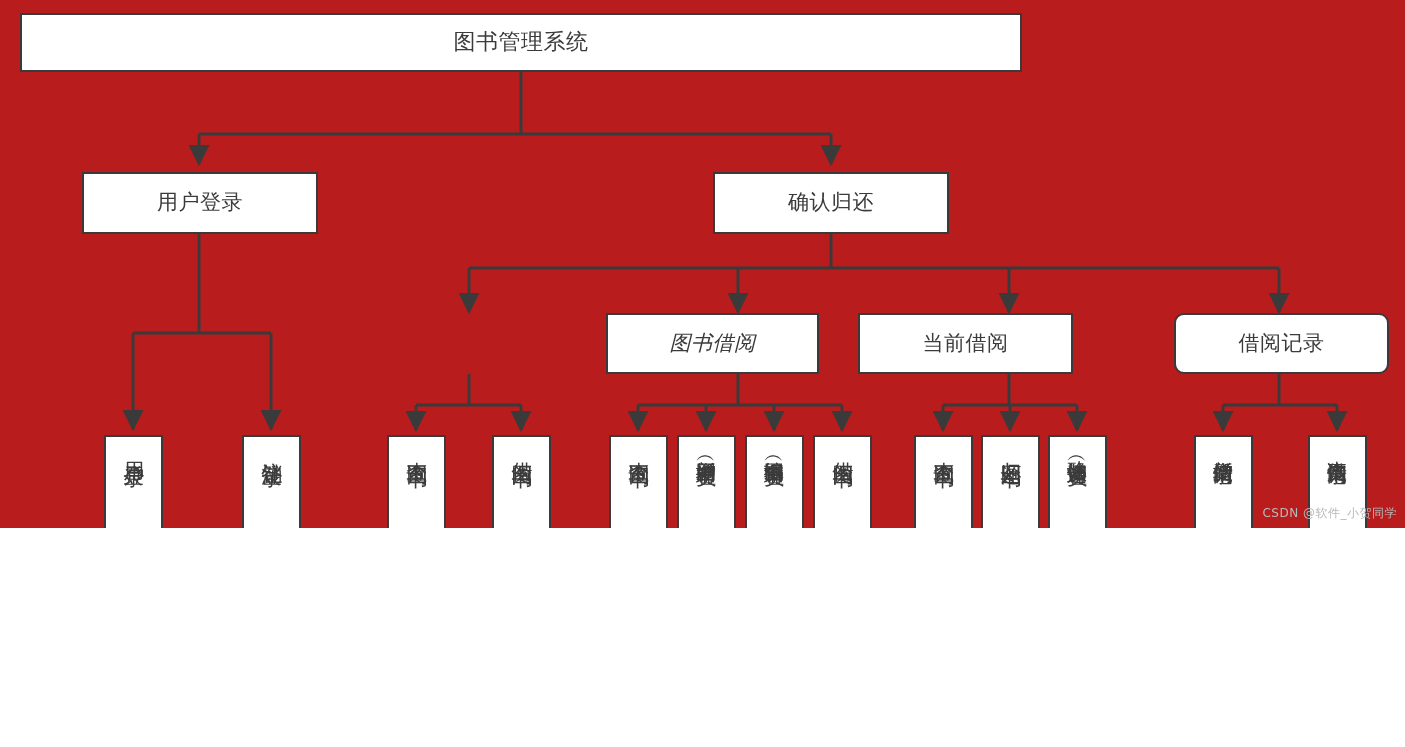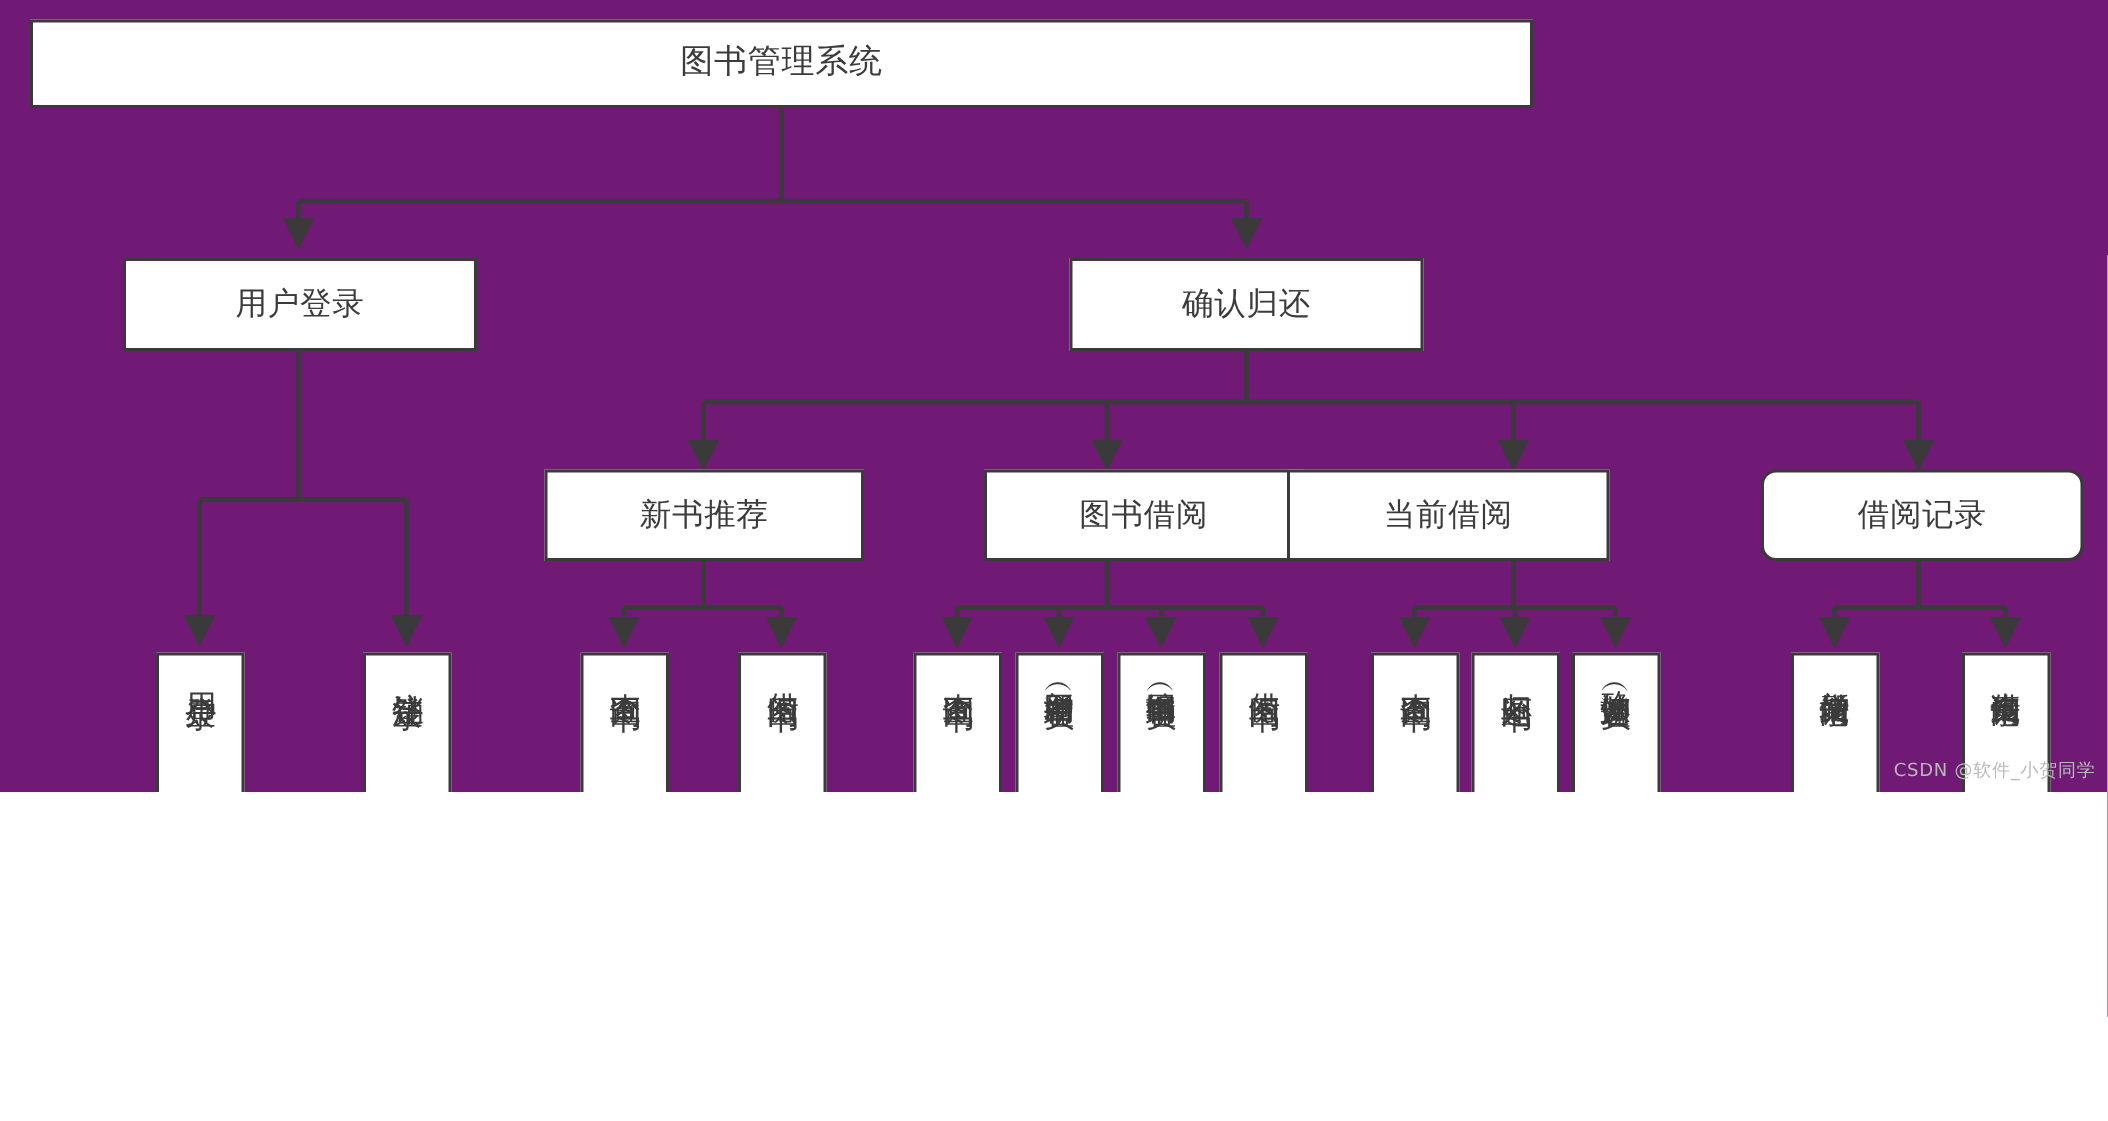--- a/index.html
+++ b/index.html
@@ -7,21 +7,21 @@
     padding: 0;
     background: #ffffff;
   }
   body {
     font-family: "DejaVu Sans", "Liberation Sans", sans-serif;
   }
   #canvas {
     position: relative;
     width: 1405px;
     height: 528px;
-    background: #701a75;
+    background: #b91c1c;
     overflow: hidden;
   }
   svg#edges {
     position: absolute;
     left: 0;
     top: 0;
     width: 1405px;
     height: 747px;
     pointer-events: none;
   }
@@ -135,25 +135,22 @@
   </div>
 
   <div class="node horiz" style="left:82px; top:172px; width:236px; height:62px;">
     <span class="label">用户登录</span>
   </div>
 
   <div class="node horiz" style="left:713px; top:172px; width:236px; height:62px;">
     <span class="label">确认归还</span>
   </div>
 
-  <div class="node horiz" style="left:363px; top:313px; width:213px; height:61px;">
-    <span class="label">新书推荐</span>
-  </div>
-
-  <div class="node horiz" style="left:656px; top:313px; width:213px; height:61px;">
+
+  <div class="node horiz" style="left:606px; top:313px; width:213px; height:61px;font-style:italic;">
     <span class="label">图书借阅</span>
   </div>
 
   <div class="node horiz" style="left:858px; top:313px; width:215px; height:61px;">
     <span class="label">当前借阅</span>
   </div>
 
   <div class="node horiz" style="left:1174px; top:313px; width:215px; height:61px;border-radius:10px;">
     <span class="label">借阅记录</span>
   </div>

